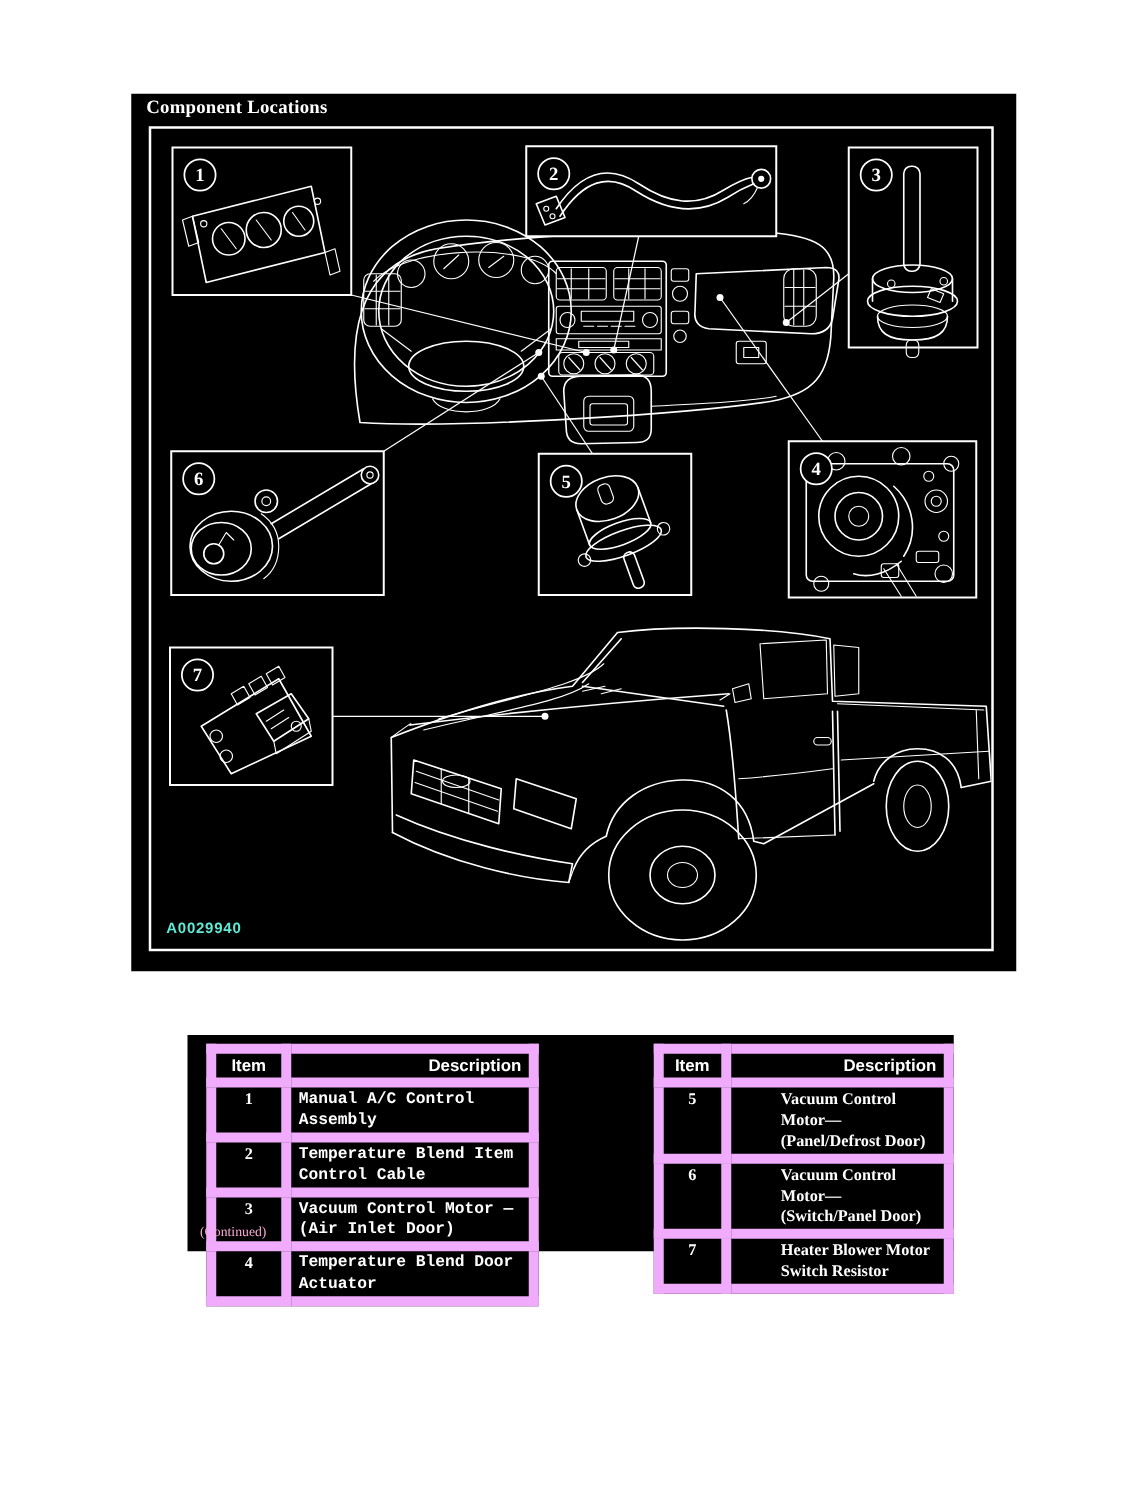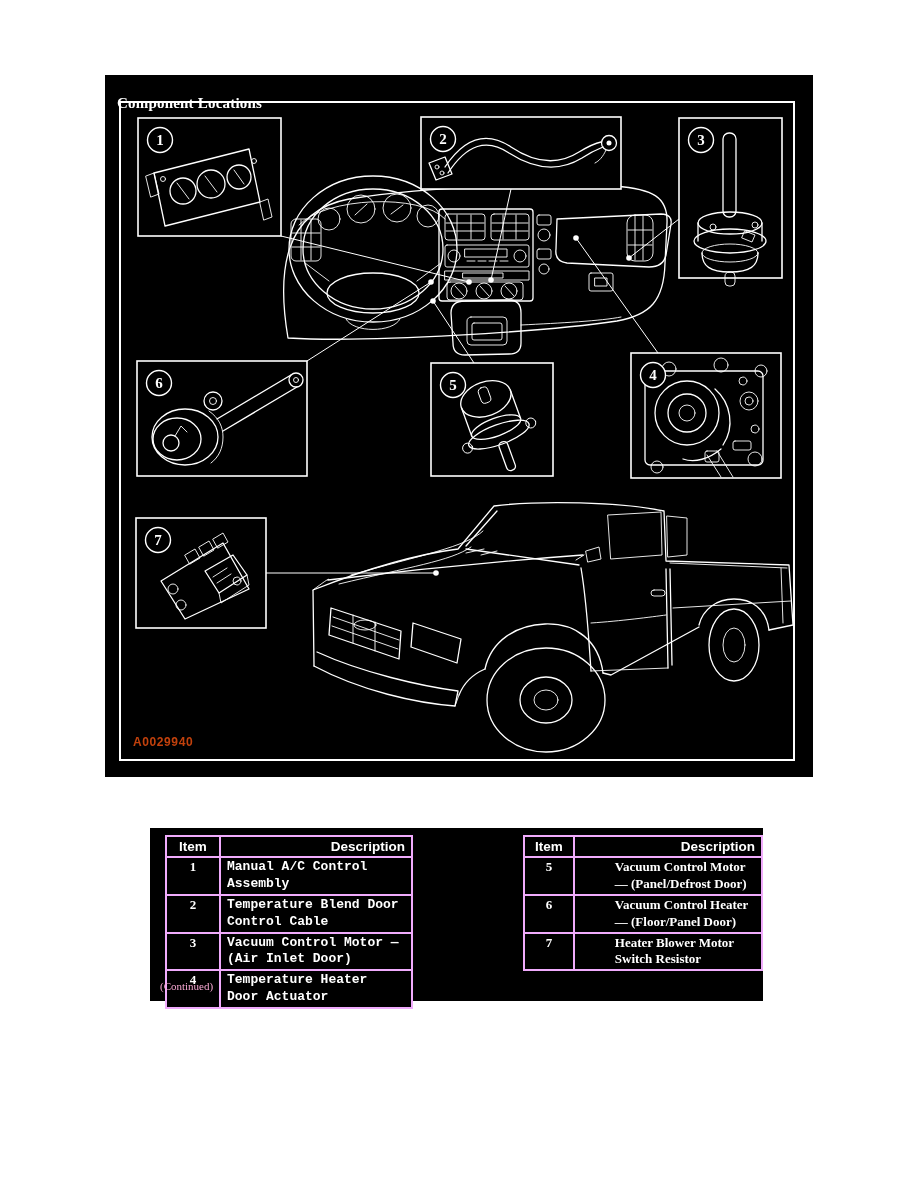--- a/index.html
+++ b/index.html
@@ -9,54 +9,54 @@
     position:relative;
     font-family:"Liberation Serif", serif;
     overflow:hidden;
   }
   .figure-panel {
     position:absolute; left:105px; top:75px;
     width:708px; height:702px;
     background:#000;
   }
   .figure-title {
-    position:absolute; left:12px; top:20px;
+    position:absolute; left:12px; top:3px;
     color:#fff;
     font-family:"Liberation Serif", serif;
     font-weight:bold; font-size:15px; letter-spacing:0.2px;
     white-space:nowrap;
   }
   .illustration-frame {
     position:absolute; left:14px; top:26px;
     width:676px; height:660px;
     border:2px solid #fff;
     box-sizing:border-box;
   }
   .illustration-frame svg { display:block; width:100%; height:100%; }
   .figure-code {
     position:absolute; left:28px; top:660px;
-    color:#c2410c;
+    color:#5eead4;
     font-family:"Liberation Sans", sans-serif;
     font-size:12px; font-weight:bold; letter-spacing:0.6px;
   }
   .legend-panel {
     position:absolute; left:150px; top:828px;
     width:613px; height:173px;
     background:#000;
   }
   table.legend-table {
     position:absolute; top:7px;
     border-collapse:collapse;
     color:#fff;
     background:#000;
   }
   table.legend-table.left  { left:15px; }
   table.legend-table.right { left:373px; }
   .legend-table th, .legend-table td {
-    border:2px solid #f0abfc;
+    border:8px solid #f0abfc;
     padding:1px 6px;
     vertical-align:top;
   }
   .legend-table th {
     font-family:"Liberation Sans", sans-serif;
     font-size:13.5px; font-weight:bold;
     text-align:right; padding-top:2px; padding-bottom:2px;
   }
   .legend-table th.item-col, .legend-table td.item-col {
     width:40px; text-align:center;
@@ -358,48 +358,48 @@
         <th class="desc-col">Description</th>
       </tr>
     </thead>
     <tbody>
       <tr>
         <td class="item-col">1</td>
         <td class="desc-col">Manual A/C Control Assembly</td>
       </tr>
       <tr>
         <td class="item-col">2</td>
-        <td class="desc-col">Temperature Blend Door Control Cable</td>
+        <td class="desc-col">Temperature Blend Item Control Cable</td>
       </tr>
       <tr>
         <td class="item-col">3</td>
         <td class="desc-col">Vacuum Control Motor — (Air Inlet Door)</td>
       </tr>
       <tr>
         <td class="item-col">4</td>
-        <td class="desc-col">Temperature Heater Door Actuator</td>
+        <td class="desc-col">Temperature Blend Door Actuator</td>
       </tr>
     </tbody>
   </table>
 
   <table class="legend-table right">
     <thead>
       <tr>
         <th class="item-col">Item</th>
         <th class="desc-col">Description</th>
       </tr>
     </thead>
     <tbody>
       <tr>
         <td class="item-col">5</td>
         <td class="desc-col">Vacuum Control Motor— (Panel/Defrost Door)</td>
       </tr>
       <tr>
         <td class="item-col">6</td>
-        <td class="desc-col">Vacuum Control Heater— (Floor/Panel Door)</td>
+        <td class="desc-col">Vacuum Control Motor— (Switch/Panel Door)</td>
       </tr>
       <tr>
         <td class="item-col">7</td>
         <td class="desc-col">Heater Blower Motor Switch Resistor</td>
       </tr>
     </tbody>
   </table>
 
   <div class="continued-label">(Continued)</div>
 </div>

